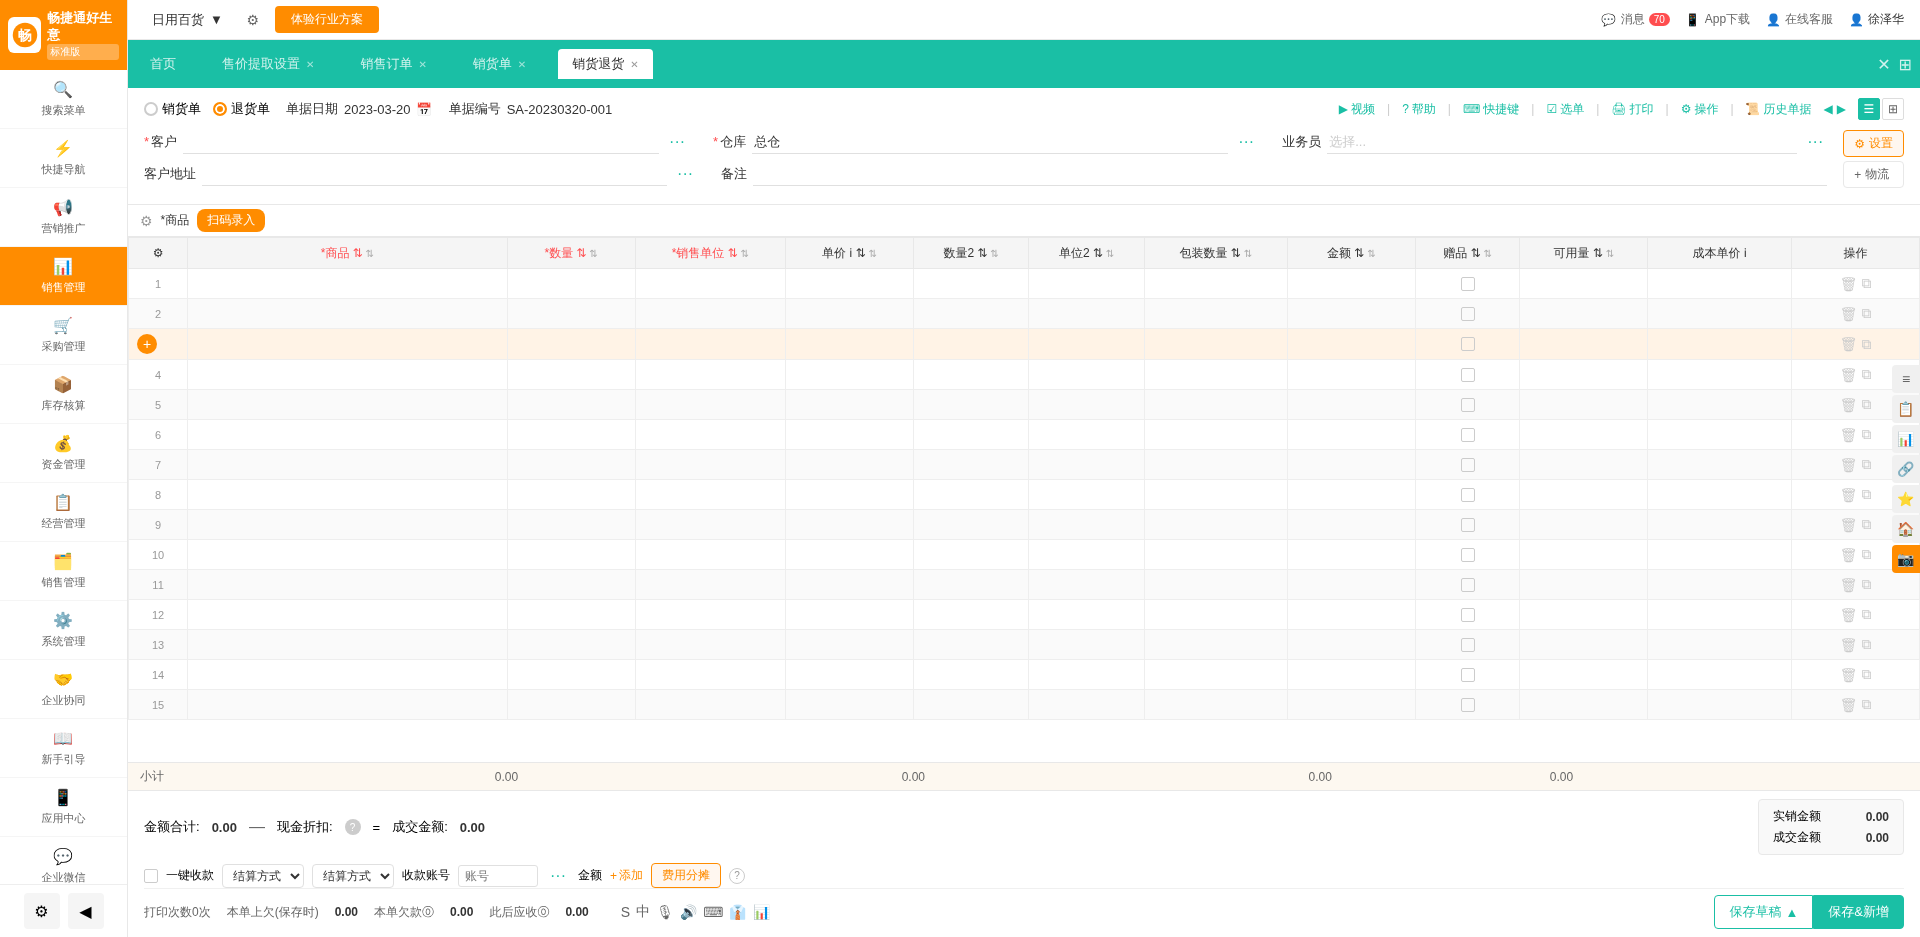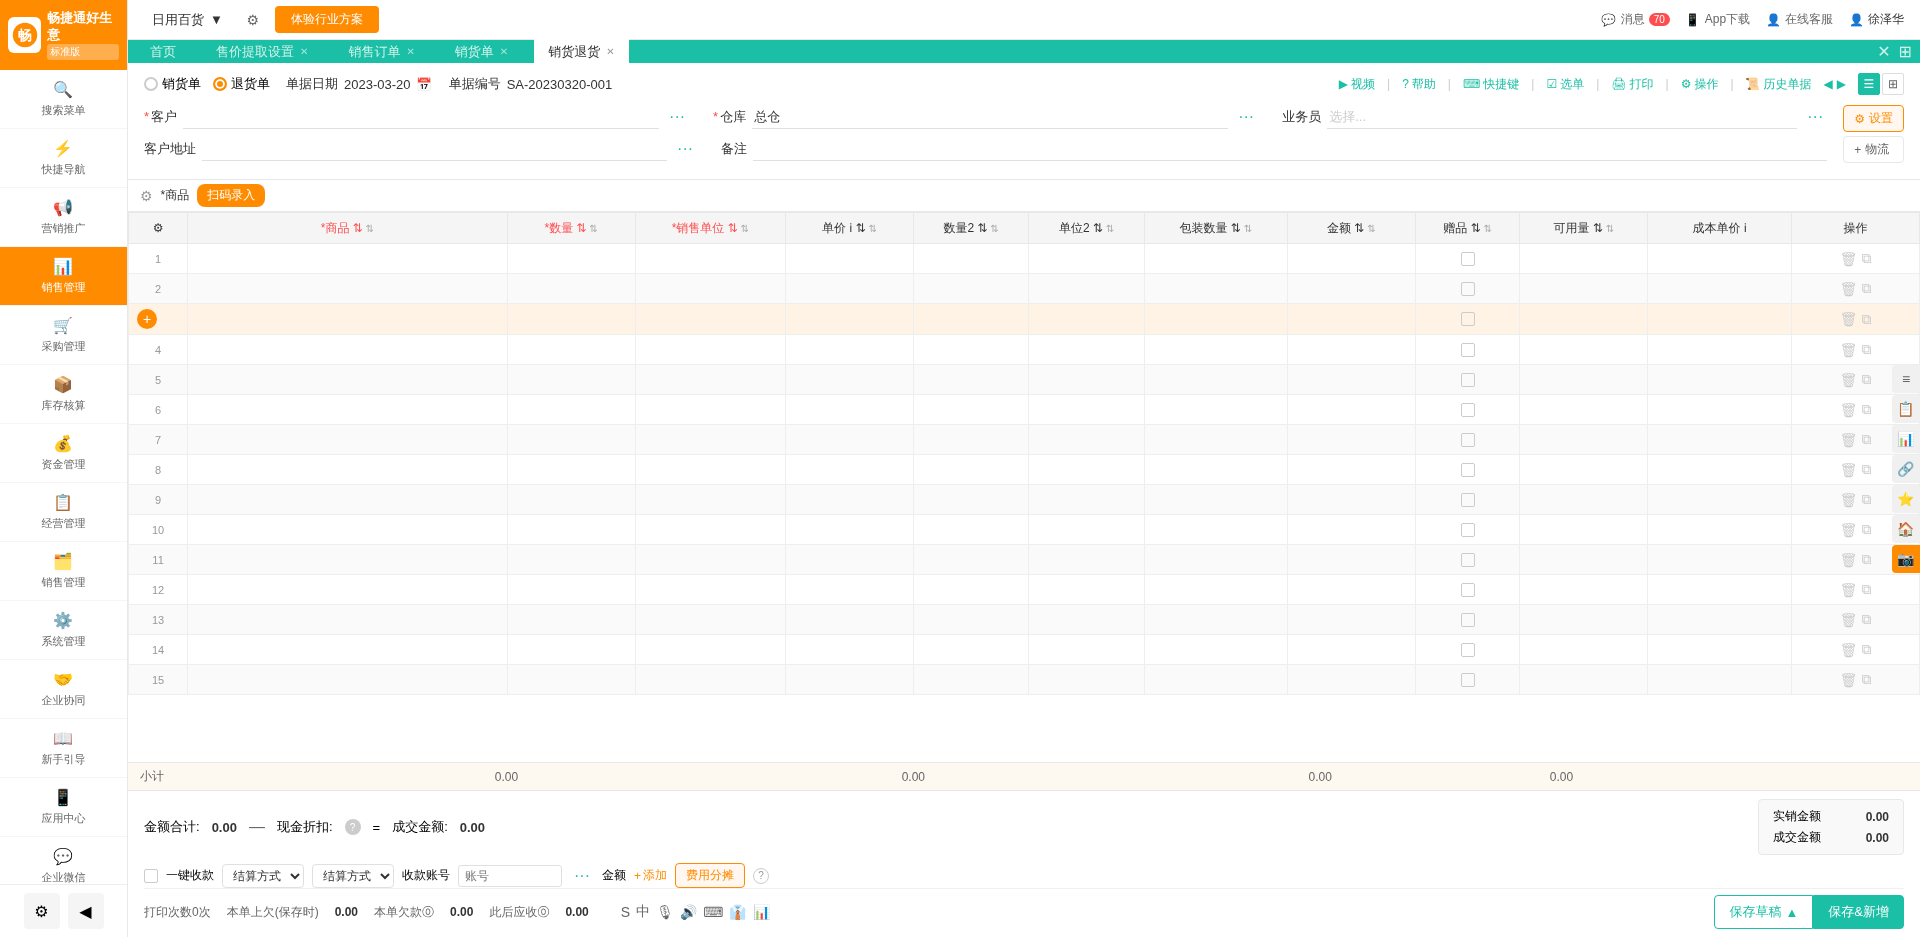--- a/index.html
+++ b/index.html
@@ -34,21 +34,21 @@
     .daily-select { display: flex; align-items: center; gap: 6px; font-size: 13px; color: #333; cursor: pointer; padding: 4px 8px; border-radius: 4px; }
     .gear-btn { width: 28px; height: 28px; display: flex; align-items: center; justify-content: center; cursor: pointer; color: #666; font-size: 14px; }
     .experience-btn { background: #ff8c00; color: white; padding: 5px 16px; border-radius: 4px; cursor: pointer; font-size: 12px; border: none; white-space: nowrap; }
     
     .top-header-right { display: flex; align-items: center; gap: 16px; font-size: 12px; color: #666; }
     .top-right-item { display: flex; align-items: center; gap: 4px; cursor: pointer; }
     .notification-badge { background: #ff4d4f; color: white; border-radius: 10px; padding: 1px 5px; font-size: 10px; }
     .user-name { color: #333; }
     
     
-    .tab-bar { background: #1abfa5; display: flex; align-items: center; height: 23px; padding: 0 8px; gap: 12px; flex-shrink: 0; }
+    .tab-bar { background: #1abfa5; display: flex; align-items: center; height: 48px; padding: 0 8px; gap: 18px; flex-shrink: 0; }
     .tab-item { padding: 6px 14px; border-radius: 4px 4px 0 0; cursor: pointer; font-size: 13px; color: rgba(255,255,255,0.8); display: flex; align-items: center; gap: 6px; white-space: nowrap; }
     .tab-item.active { background: white; color: #333; }
     .tab-close { font-size: 10px; color: rgba(255,255,255,0.6); }
     .tab-item.active .tab-close { color: #999; }
     .tab-bar-actions { margin-left: auto; display: flex; align-items: center; gap: 8px; }
     .tab-bar-btn { color: rgba(255,255,255,0.8); cursor: pointer; font-size: 16px; }
     
     
     .form-area { background: white; padding: 10px 16px; border-bottom: 1px solid #e8e8e8; flex-shrink: 0; }
     .form-header { display: flex; align-items: center; justify-content: space-between; margin-bottom: 10px; }
@@ -853,21 +853,21 @@
       <div class="bottom-row2">
         <span class="bottom-checkbox"></span>
         <span>一键收款</span>
         <select class="bottom-select">
           <option>结算方式</option>
         </select>
         <select class="bottom-select">
           <option>结算方式</option>
         </select>
         <span>收款账号</span>
-        <input type="text" placeholder="账号" style="border: 1px solid rgb(224, 224, 224); border-radius: 3px; padding: 3px 6px; font-size: 12px; width: 104px;">
+        <input type="text" placeholder="账号" style="border: 1px solid rgb(224, 224, 224); border-radius: 3px; padding: 3px 6px; font-size: 12px; width: 80px;">
         <span class="form-dots">···</span>
         <span>金额</span>
         <span class="bottom-add-btn">
           <span>+</span>
           <span>添加</span>
         </span>
         <button class="fee-btn">费用分摊</button>
         <div class="help-circle">?</div>
       </div>
 

